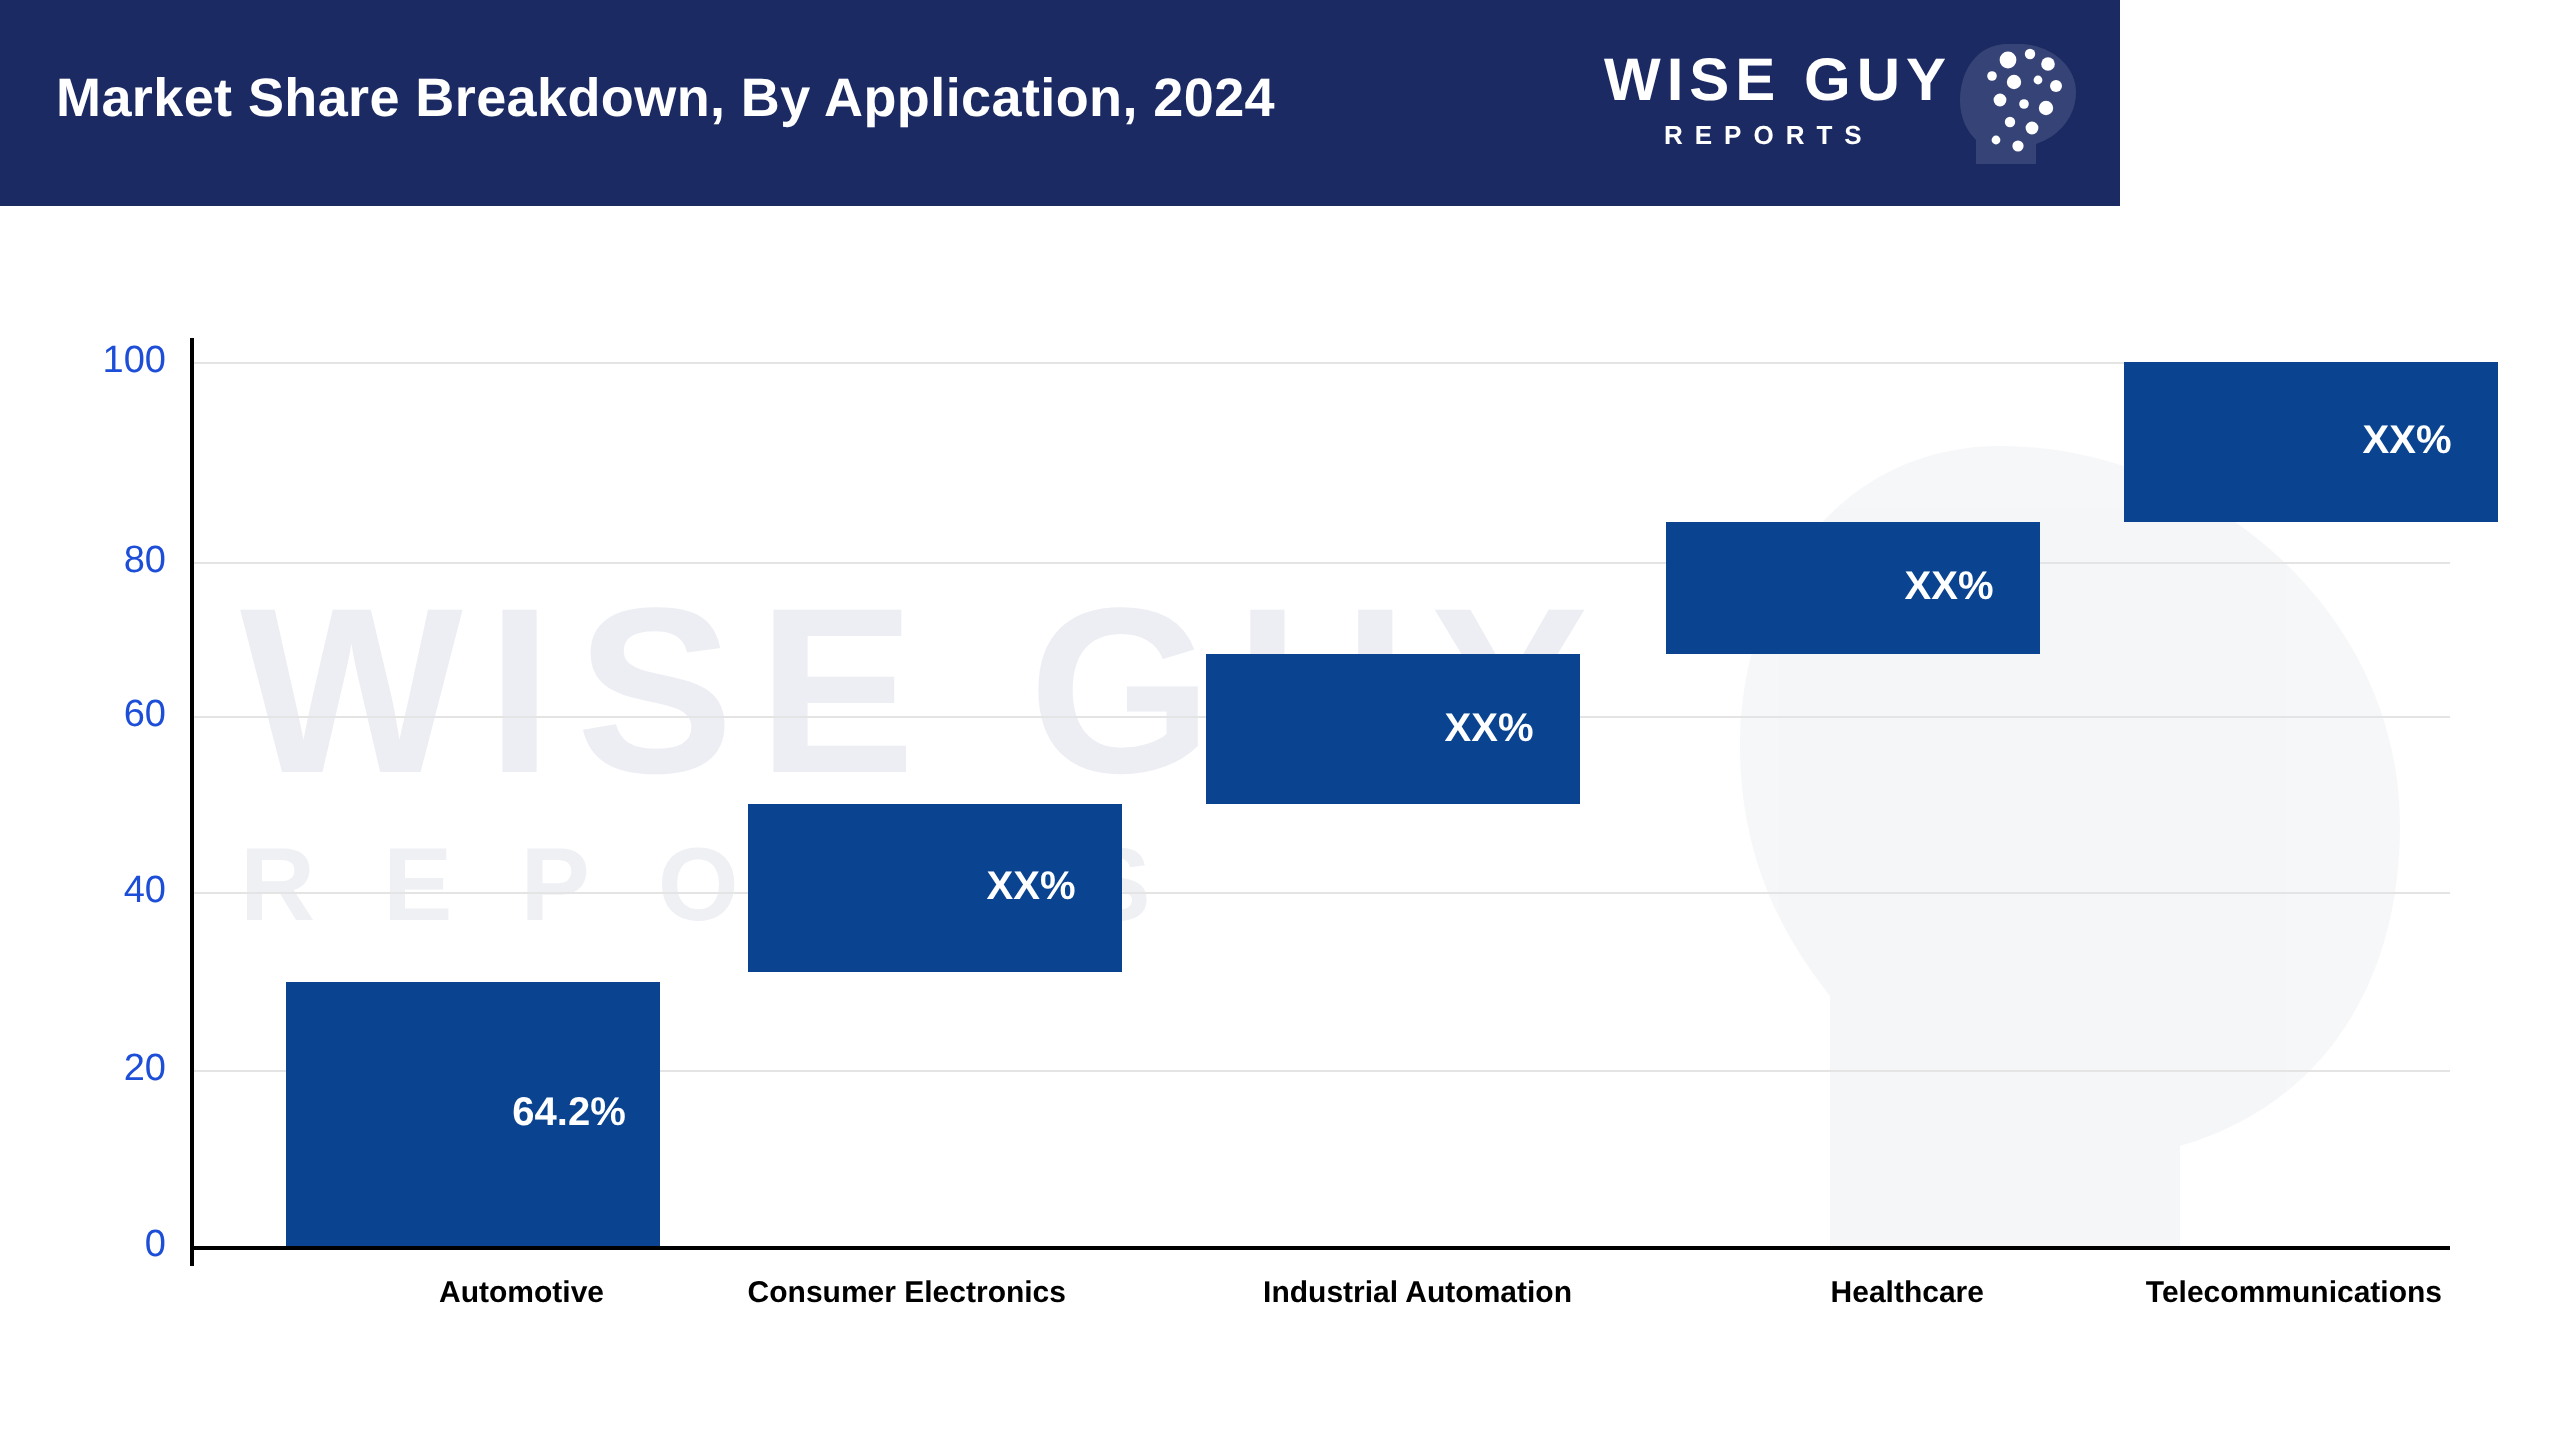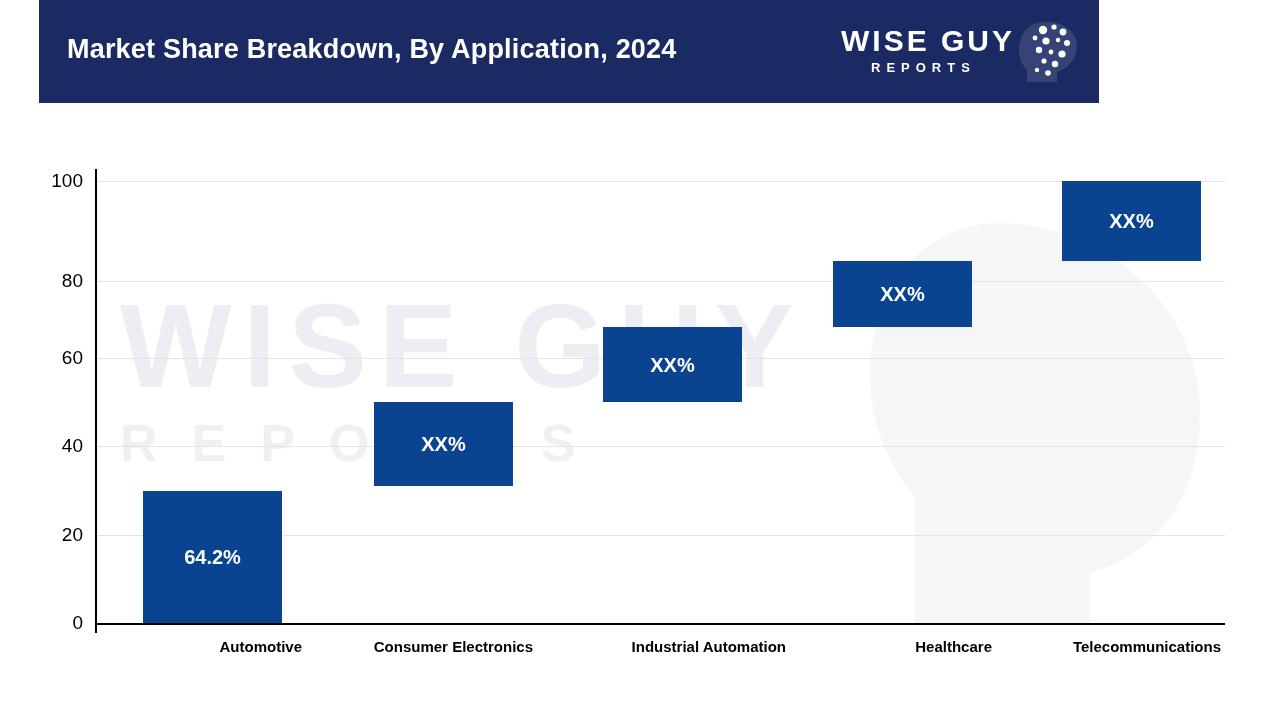--- a/index.html
+++ b/index.html
@@ -22,21 +22,20 @@
   }
   
   #header {
     position: absolute;
     left: 0;
     top: 0;
     width: 1060px;
     height: 103px;
     background: #1b2a63;
     box-sizing: border-box;
-    margin-left: 39px;
   }
   #header-title {
     position: absolute;
     left: 28px;
     top: 34px;
     font-size: 27px;
     font-weight: bold;
     color: #ffffff;
     letter-spacing: 0.2px;
     white-space: nowrap;
@@ -129,21 +128,21 @@
     width: 1130px;
     height: 1px;
     background: #e4e4e4;
   }
   .axis-label {
     position: absolute;
     right: 100%;
     margin-right: 12px;
     transform: translateY(-50%);
     font-size: 19px;
-    color: #000000;
+    color: #1d4ed8;
     white-space: nowrap;
   }
   #y-axis-line {
     position: absolute;
     left: 0;
     top: -12px;
     width: 2px;
     height: 464px;
     background: #000000;
   }
@@ -151,20 +150,21 @@
     position: absolute;
     left: 0;
     top: 442px;
     width: 1130px;
     height: 2px;
     background: #000000;
   }
   .bar {
     position: absolute;
     background: #0a4491;
+    padding-left: 48px;
   }
   .bar-label {
     position: absolute;
     width: 100%;
     text-align: center;
     top: 50%;
     transform: translateY(-50%);
     color: #ffffff;
     font-size: 20px;
     font-weight: bold;

